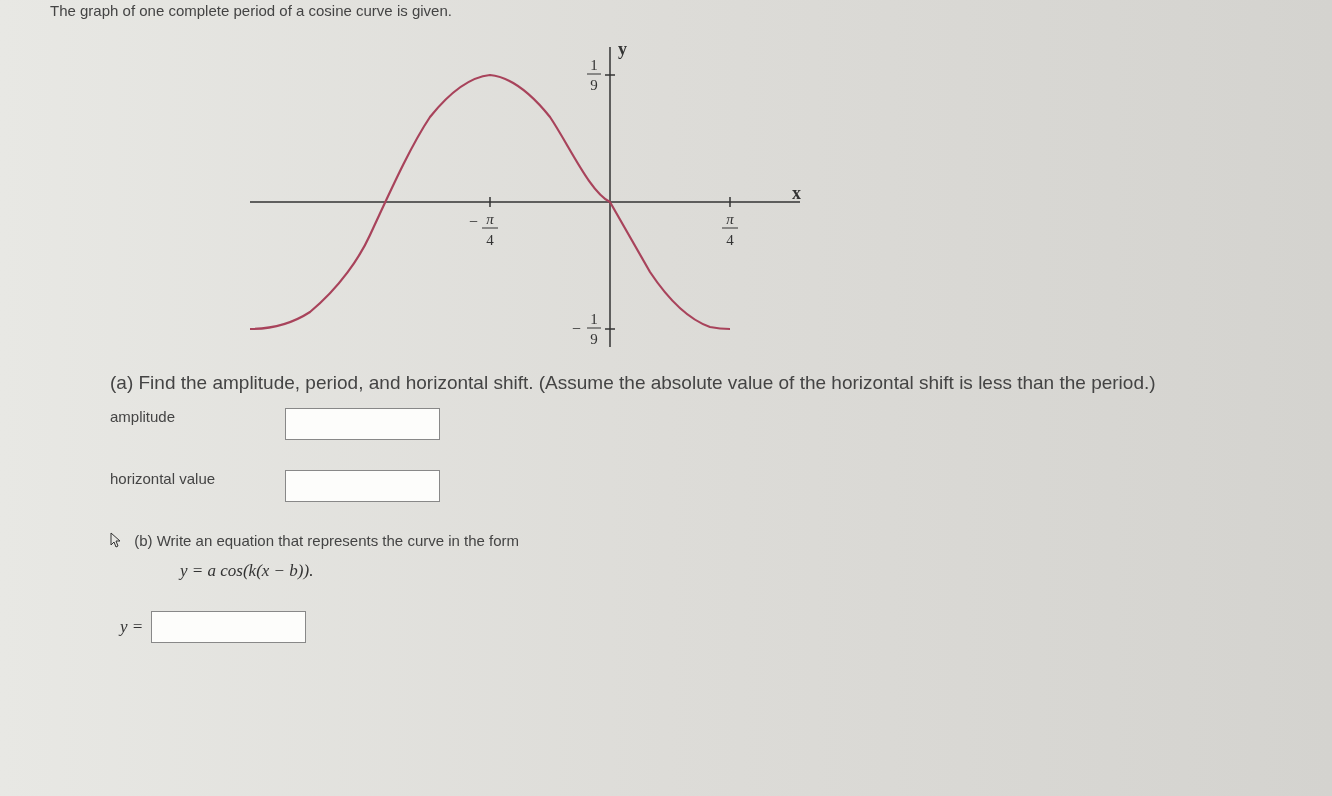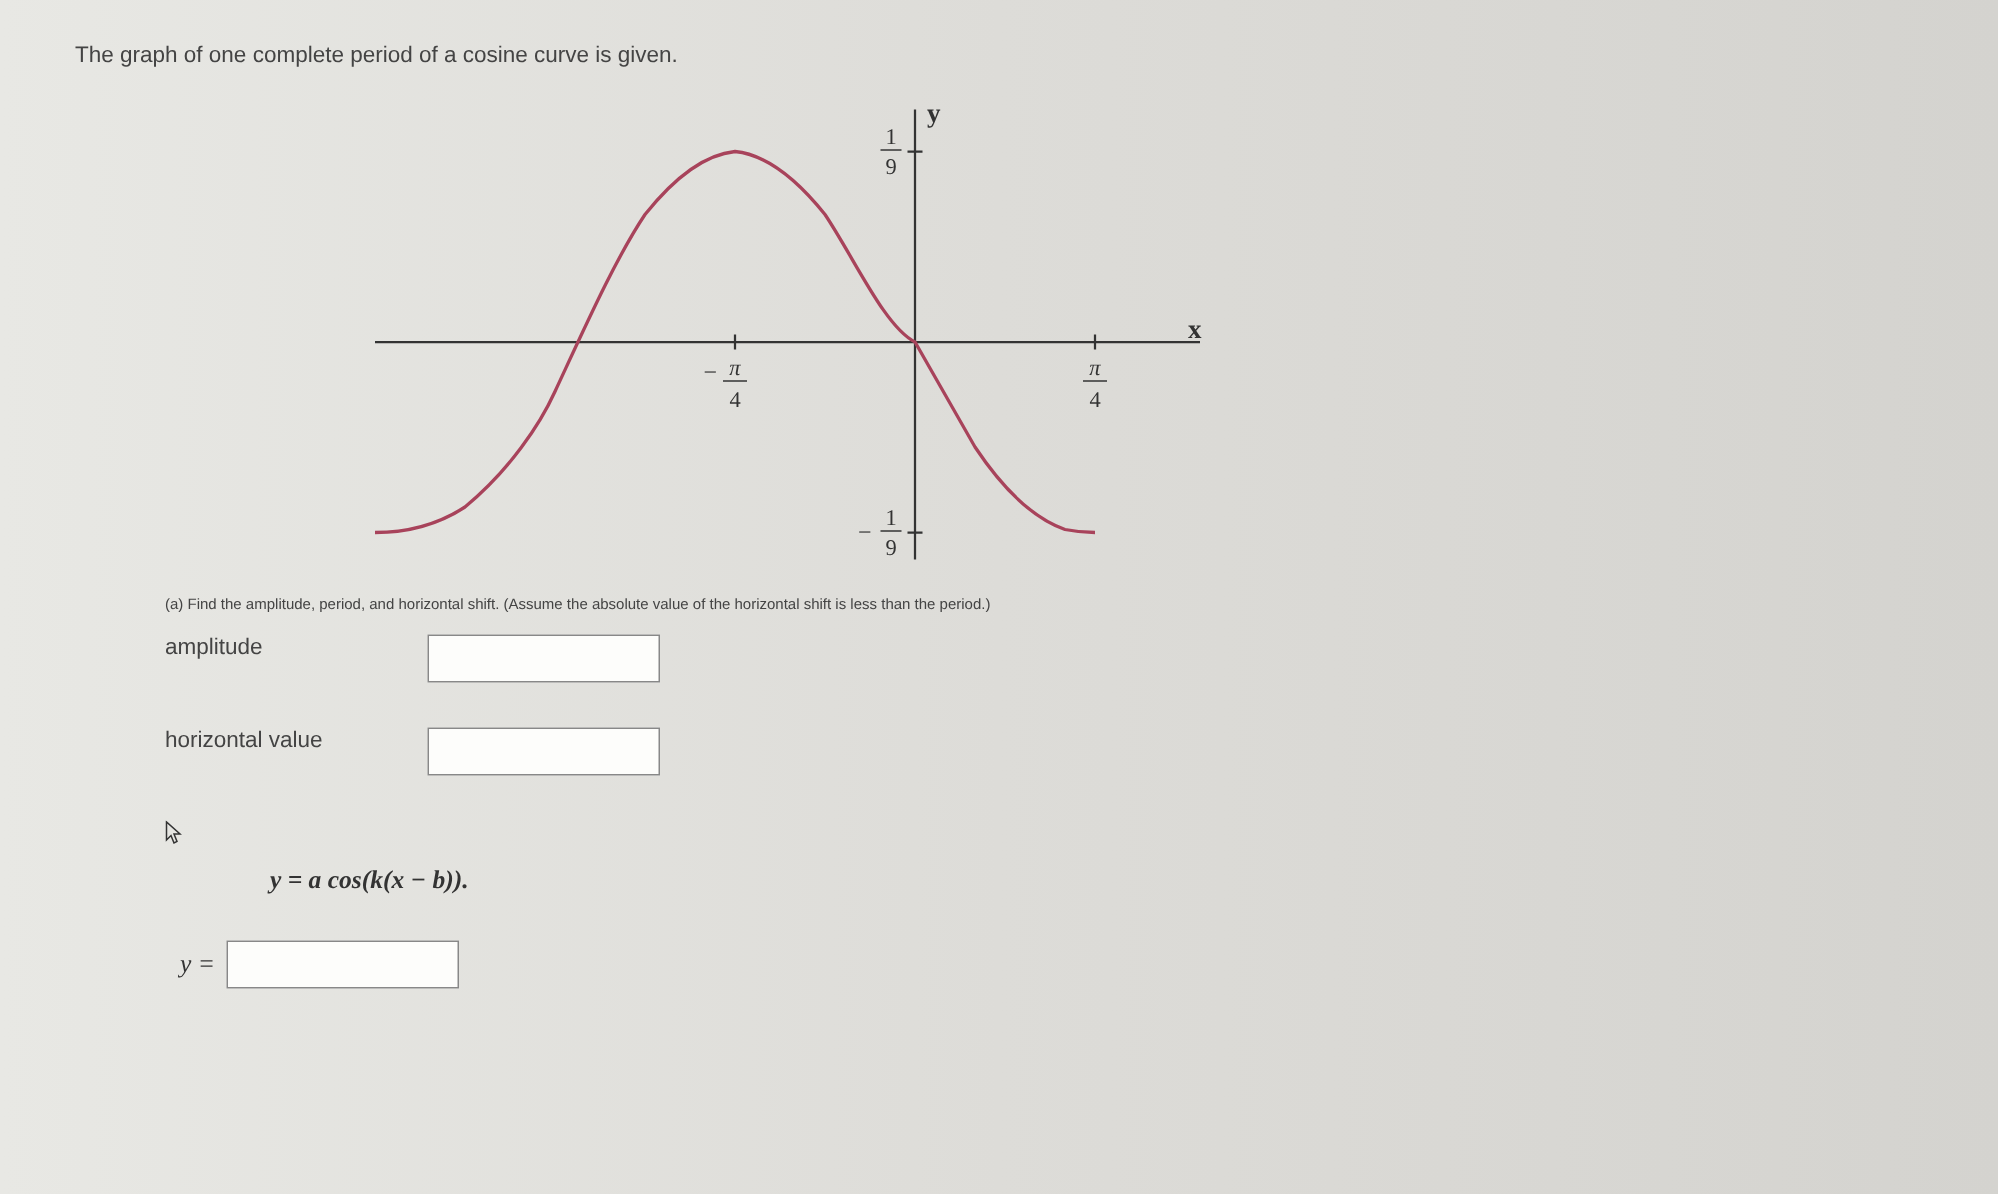--- a/index.html
+++ b/index.html
@@ -8,21 +8,21 @@
       font-size: 15px;
       background: linear-gradient(to right, #e8e8e4 0%, #dddcd8 50%, #d4d3cf 100%);
       color: #333;
       padding: 0;
       width: 1332px;
       height: 796px;
       overflow: hidden;
       position: relative;
     }
     .page {
-      padding: 28px 40px 0 50px;
+      padding: 2px 40px 0 50px;
     }
     .prompt-text {
       color: #444;
       font-size: 15px;
       margin-bottom: 8px;
     }
     .graph-container {
       position: relative;
       width: 650px;
       height: 340px;
@@ -32,21 +32,21 @@
     .graph-svg {
       width: 100%;
       height: 100%;
     }
     .question-section {
       margin-left: 60px;
       margin-top: 5px;
     }
     .question-line {
       color: #444;
-      font-size: 10px;
+      font-size: 19px;
       margin-bottom: 14px;
     }
     .input-row {
       display: flex;
       align-items: flex-start;
       margin-bottom: 30px;
     }
     .input-label {
       width: 175px;
       color: #444;
@@ -71,21 +71,20 @@
     .part-b {
       margin-top: 20px;
     }
     .equation-line {
       margin-left: 70px;
       margin-top: 8px;
       font-style: italic;
       font-family: 'Times New Roman', serif;
       font-size: 17px;
       color: #333;
-      font-weight: bold;
     }
     .y-equals-row {
       display: flex;
       align-items: center;
       margin-top: 30px;
       margin-left: 10px;
     }
     .y-equals {
       font-style: italic;
       font-family: 'Times New Roman', serif;
@@ -167,20 +166,21 @@
       <div class="input-label">horizontal value</div>
       <input type="text" class="answer-input" value="" style="">
     </div>
 
     <div class="part-b">
       <span class="cursor-icon">
         <svg width="14" height="18" viewBox="0 0 14 18">
           <path d="M 1,1 L 1,13 L 4,10 L 6,15 L 8,14 L 6,9 L 10,9 Z" fill="none" stroke="#333" stroke-width="1"></path>
         </svg>
       </span>
+      <span style="color:#444;">(b) Write an equation that represents the curve in the form</span>
       <div class="equation-line">y = a cos(k(x − b)).</div>
 
       <div class="y-equals-row">
         <span class="y-equals">y =</span>
         <input type="text" class="answer-input-sm" value="" style="">
       </div>
     </div>
   </div>
 </div>
 

